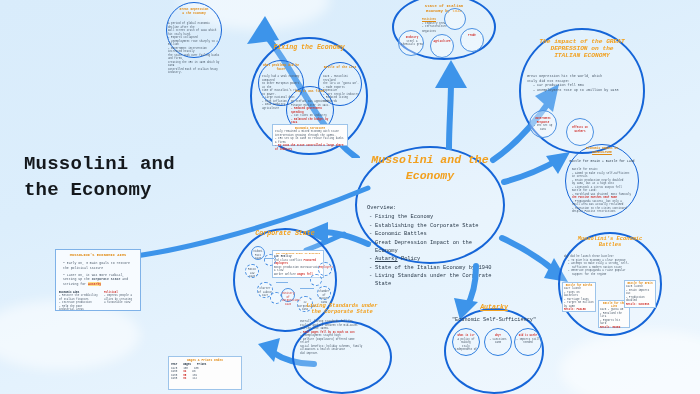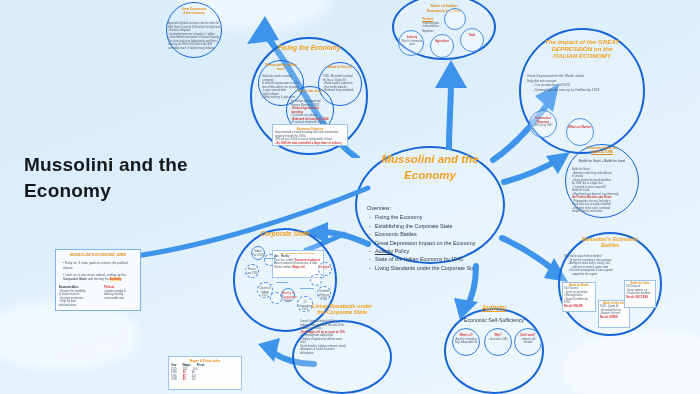--- a/index.html
+++ b/index.html
@@ -1,21 +1,21 @@
 <!DOCTYPE html>
 <html><head>
 <meta charset="utf-8">
 <style>
   html,body{margin:0;padding:0;}
   body{
     width:700px;height:394px;overflow:hidden;position:relative;
     font-family:"Liberation Sans", sans-serif;
     background:linear-gradient(160deg,#d9ecfb 0%,#dceefc 35%,#e4f2fd 60%,#eef7fe 100%);
   }
-  .canvas{position:absolute;inset:0;}
+  .canvas{position:absolute;inset:0;font-family:Liberation Mono, monospace;}
   .cloud{position:absolute;border-radius:50%;background:rgba(255,255,255,.55);filter:blur(6px);}
   .circ{position:absolute;border-radius:50%;border:2.5px solid #1565d8;box-sizing:border-box;}
   .circ.thin{border-width:1.4px;}
   .circ.thinner{border-width:1px;border-color:#2f7fe0;}
   .fill{background:rgba(255,255,255,.18);}
   .ttl{position:absolute;color:#f2a01e;font-style:italic;font-weight:bold;text-align:center;line-height:1.15;}
   .ttl.u{text-decoration:underline;}
   .red{color:#d1342f;font-weight:bold;}
   .maintitle{position:absolute;color:#14181c;font-weight:bold;font-size:19px;line-height:1.35;letter-spacing:.2px;}
   .ctr-ttl{position:absolute;width:150px;text-align:center;color:#f2a01e;font-style:italic;font-weight:bold;font-size:11.5px;line-height:1.35;}

